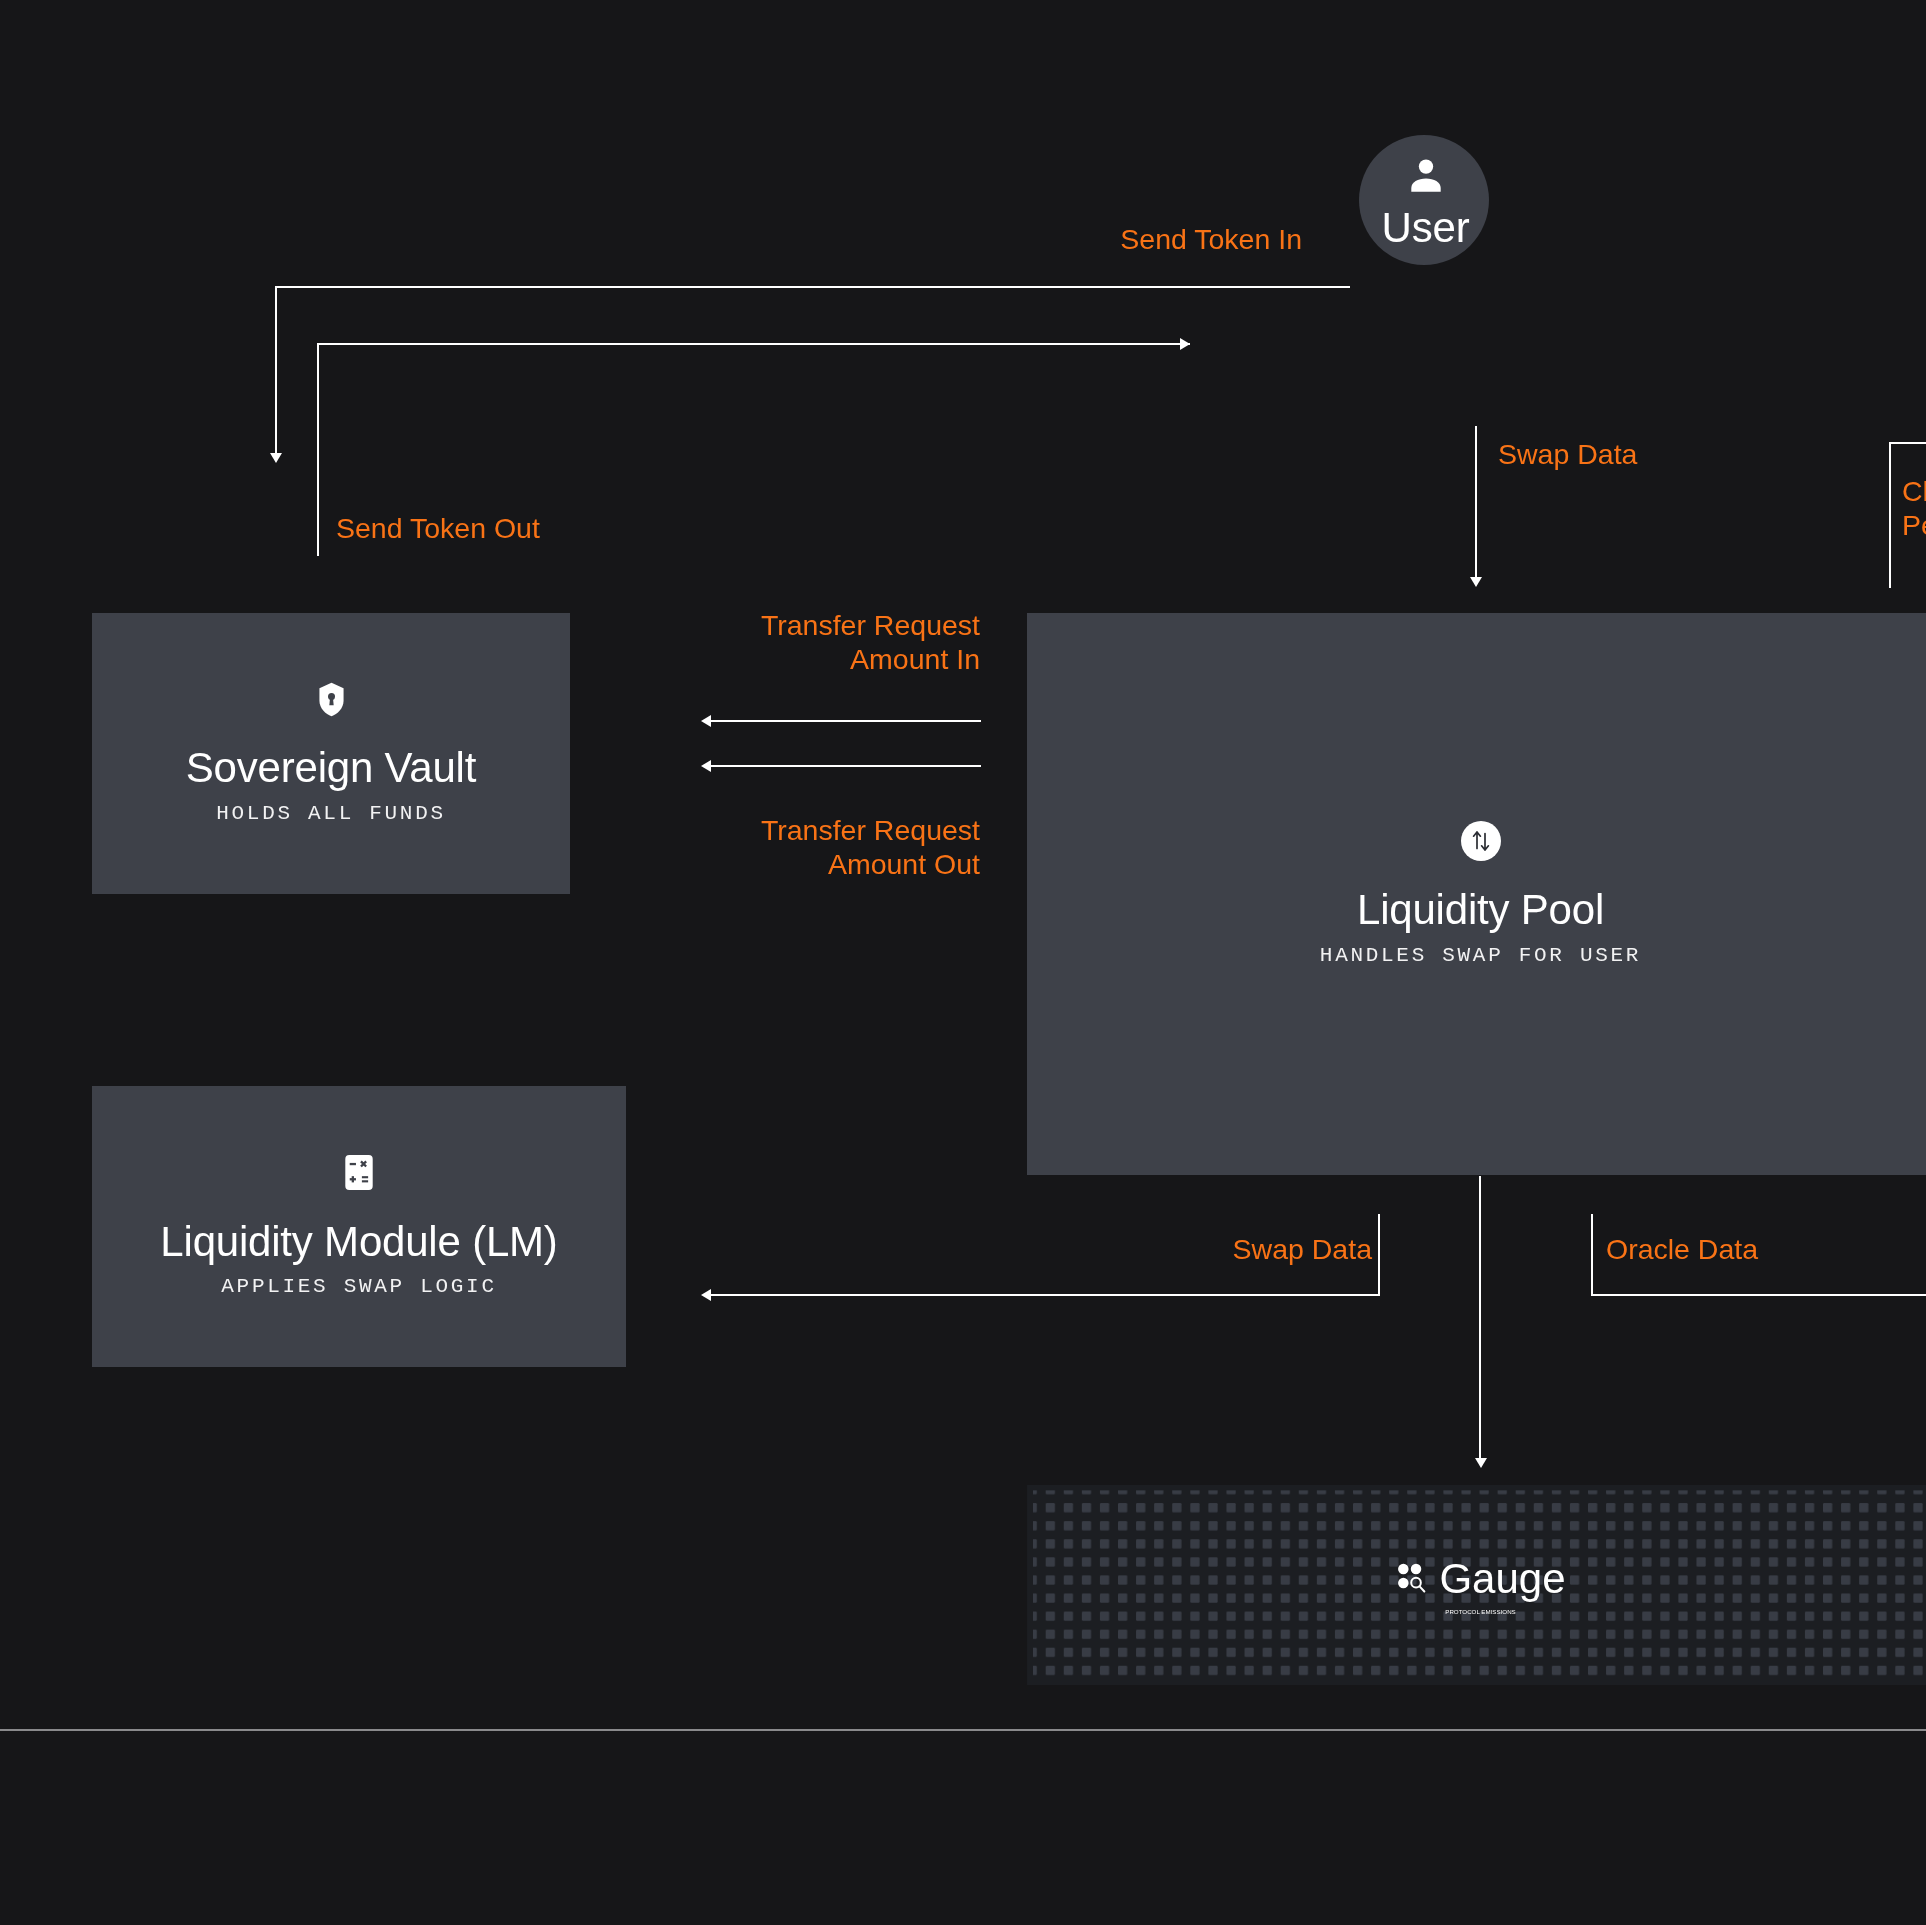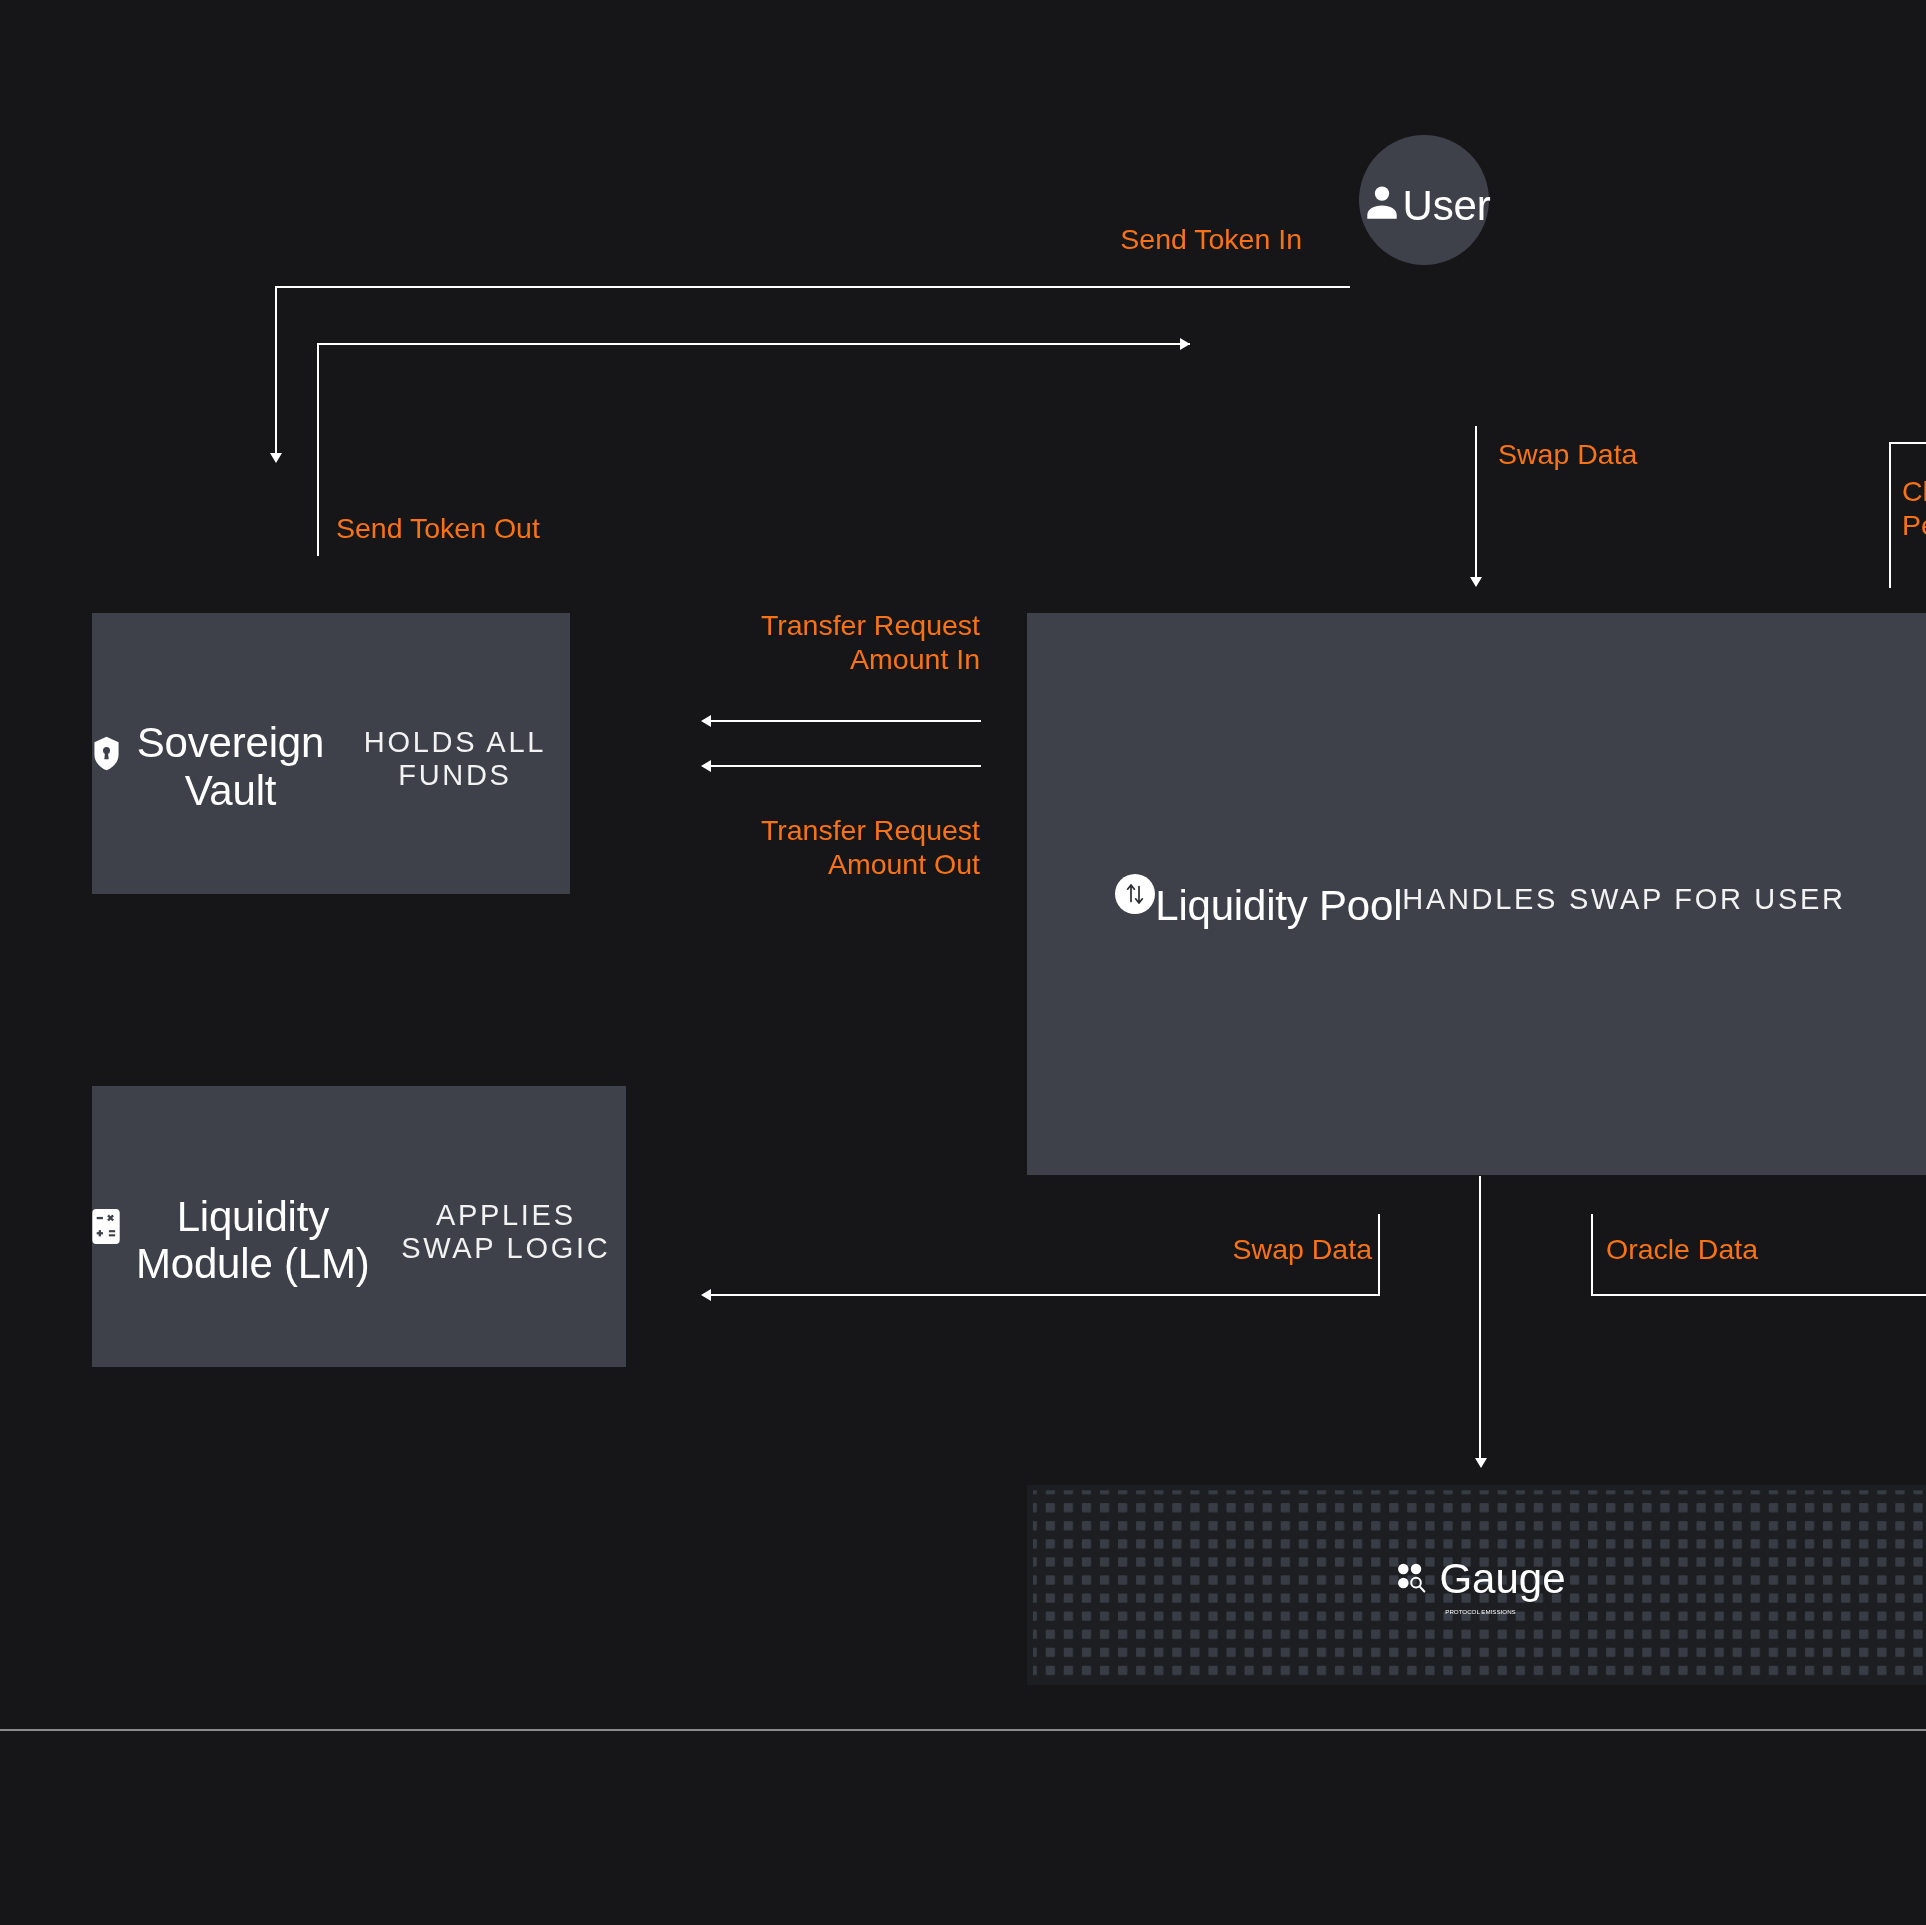--- a/index.html
+++ b/index.html
@@ -14,37 +14,37 @@
     height:1925px;
     background:#161618;
     overflow:hidden;
   }
 
   
   .node{
     position:absolute;
     background:#3E4149;
     display:flex;
-    flex-direction:row;
+    flex-direction:column;
     align-items:center;
     justify-content:center;
     box-sizing:border-box;
   }
   .node .icon{display:block;}
   .node .title{
     font-size:42px;
     font-weight:400;
     line-height:1.12;
     text-align:center;
     letter-spacing:-0.2px;
     color:#ffffff;
   }
   .node .sub{
-    font-family:Liberation Sans, sans-serif;
-    font-size:29px;
+    font-family:Liberation Mono, monospace;
+    font-size:21px;
     letter-spacing:2.7px;
     color:#f2f2f3;
     text-align:center;
     margin-top:10px;
   }
 
   
   #user-node{
     left:1360px; top:135px;
     width:131px; height:135px;

